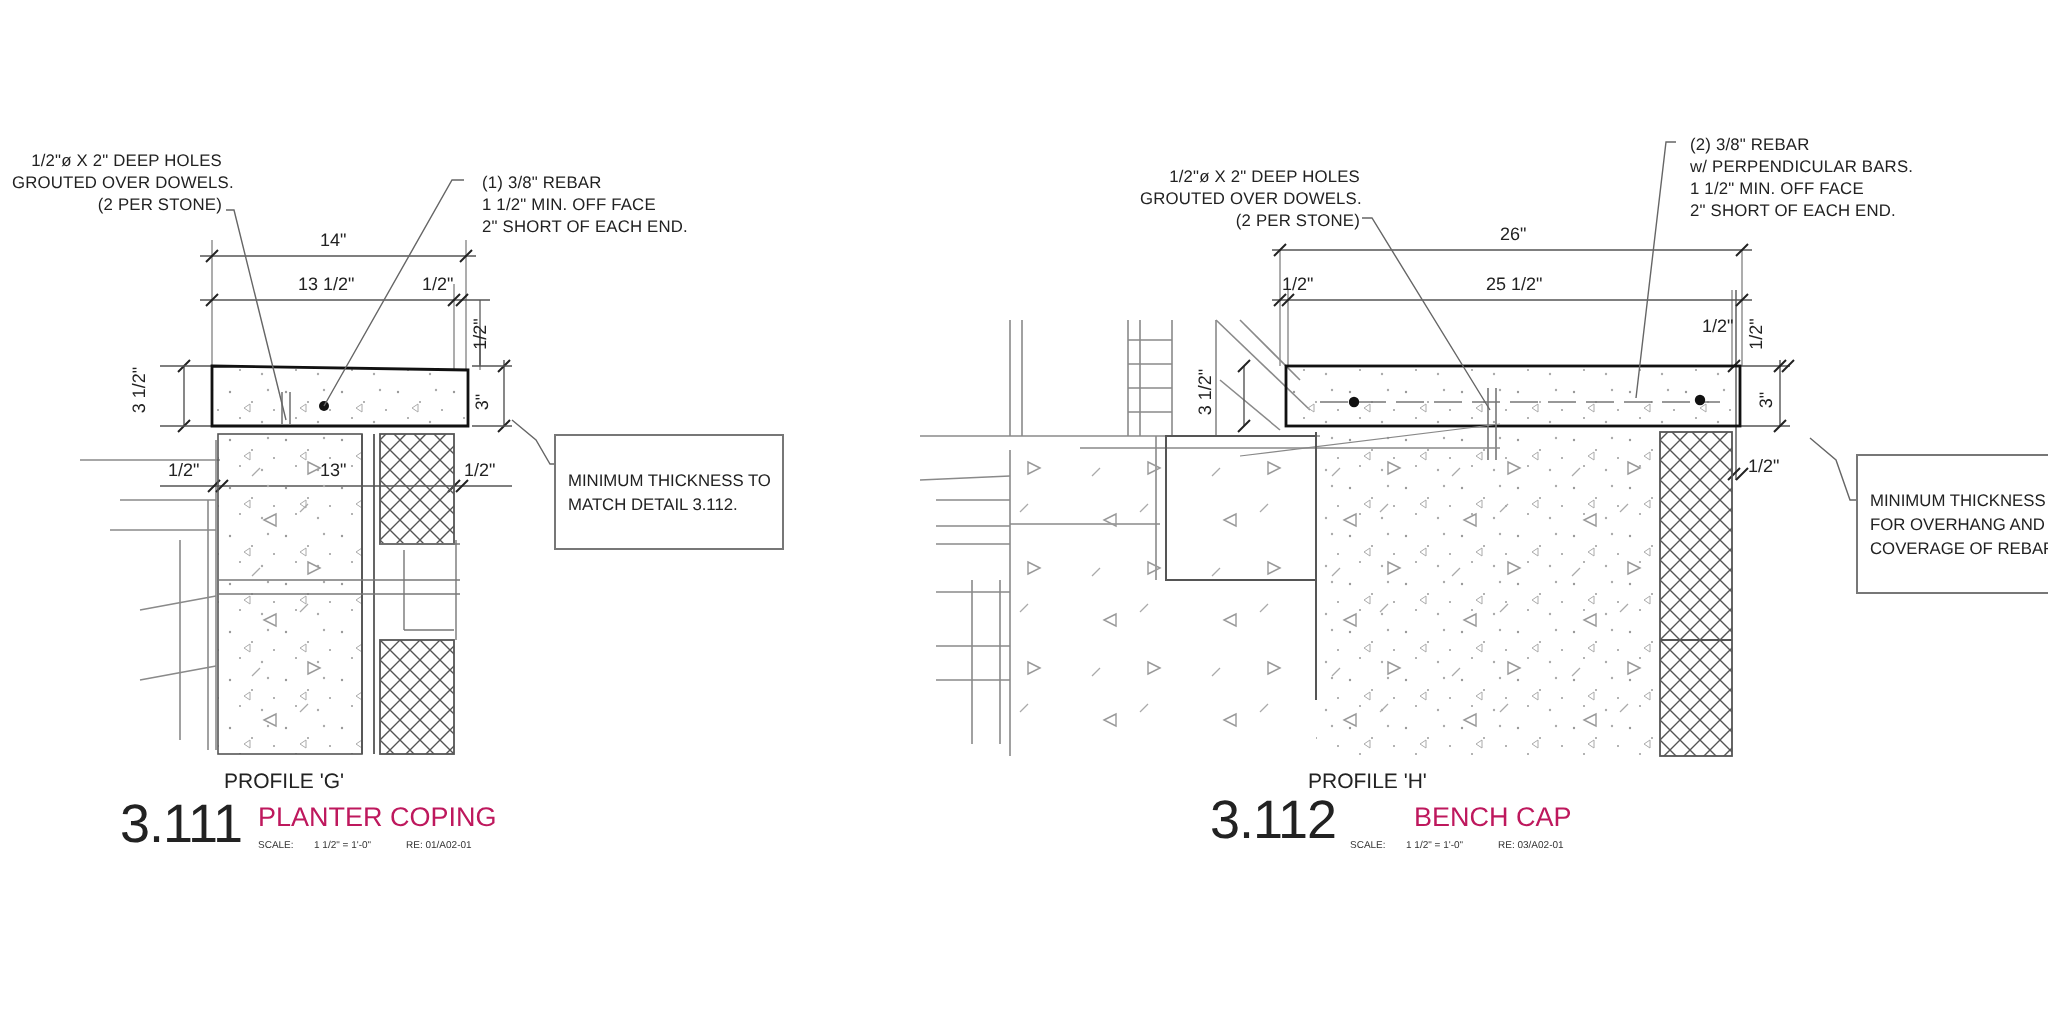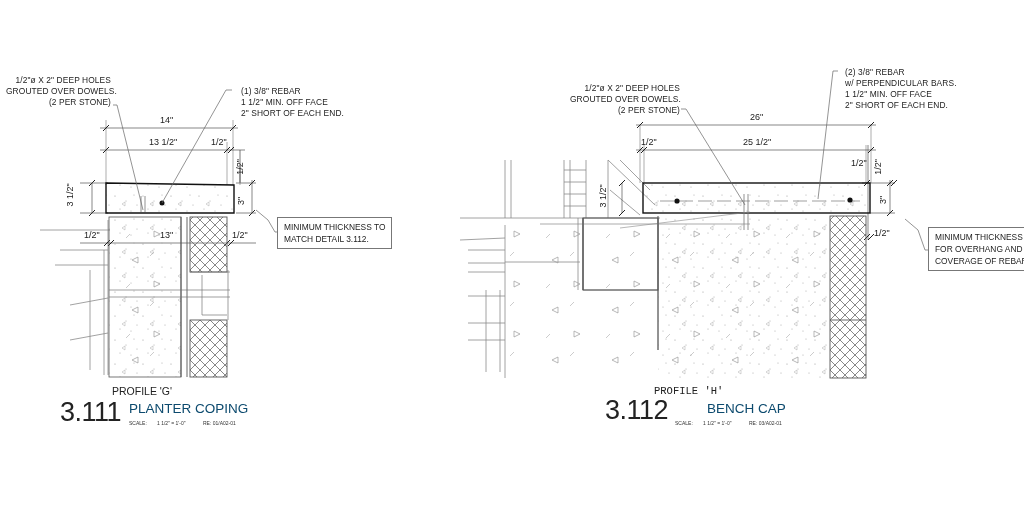--- a/index.html
+++ b/index.html
@@ -2,24 +2,24 @@
 <html><head>
 <meta charset="utf-8">
 <style>
   html, body { margin: 0; padding: 0; background: #ffffff; }
   body { width: 1024px; height: 508px; overflow: hidden; position: relative; font-family: "Liberation Sans", sans-serif; color: #222; }
   svg { position: absolute; left: 0; top: 0; }
   .note { position: absolute; font-size: 8.4px; line-height: 11px; color: #222; white-space: pre; letter-spacing: 0.1px; }
   .note.right { text-align: right; }
   .dim { position: absolute; font-size: 9px; color: #222; white-space: nowrap; }
   .dim.vert { transform: rotate(-90deg); transform-origin: center center; }
-  .box { position: absolute; border: 1px solid #777; background: #fff; font-size: 8.4px; line-height: 12px; padding: 3px 6px; white-space: pre; color: #222; }
+  .box { position: absolute; border: 1px solid #777; background: #fff; font-size: 8.4px; line-height: 12px; padding: 16px 6px; white-space: pre; color: #222; }
   .profile { position: absolute; font-size: 10.5px; color: #222; white-space: nowrap; }
   .num { position: absolute; font-size: 27px; color: #222; letter-spacing: -0.5px; white-space: nowrap; }
-  .tname { position: absolute; font-size: 13.5px; color: #0c4a6e; white-space: nowrap; }
+  .tname { position: absolute; font-size: 13.5px; color: #be185d; white-space: nowrap; }
   .scale { position: absolute; font-size: 5px; color: #333; white-space: nowrap; }
 </style>
 </head>
 <body>
 
 <svg width="1024" height="508" viewBox="0 0 1024 508">
   <defs>
     <pattern id="xhatch" patternUnits="userSpaceOnUse" width="10" height="10">
       <path d="M0,0 L10,10 M10,0 L0,10" stroke="#555" stroke-width="0.7"></path>
     </pattern>
@@ -262,19 +262,19 @@
   <div class="dim" style="left:851px; top:158px;">1/2"</div>
   <div class="dim vert" style="left:870px; top:162px;">1/2"</div>
   <div class="dim vert" style="left:591px; top:191px;">3 1/2"</div>
   <div class="dim vert" style="left:879px; top:195px;">3"</div>
   <div class="dim" style="left:874px; top:228px;">1/2"</div>
 
   <div class="box" style="left:928px; top:227px;">MINIMUM THICKNESS
 FOR OVERHANG AND
 COVERAGE OF REBAR.</div>
 
-  <div class="profile" style="left:654px; top:385px;font-family:Liberation Mono, monospace;">PROFILE 'H'</div>
+  <div class="profile" style="left:654px; top:385px;">PROFILE 'H'</div>
   <div class="num" style="left:605px; top:395px;">3.112</div>
   <div class="tname" style="left:707px; top:401px;">BENCH CAP</div>
   <div class="scale" style="left:675px; top:420px;">SCALE:</div>
   <div class="scale" style="left:703px; top:420px;">1 1/2" = 1'-0"</div>
   <div class="scale" style="left:749px; top:420px;">RE: 03/A02-01</div>
 </div>
 
 </body></html>

